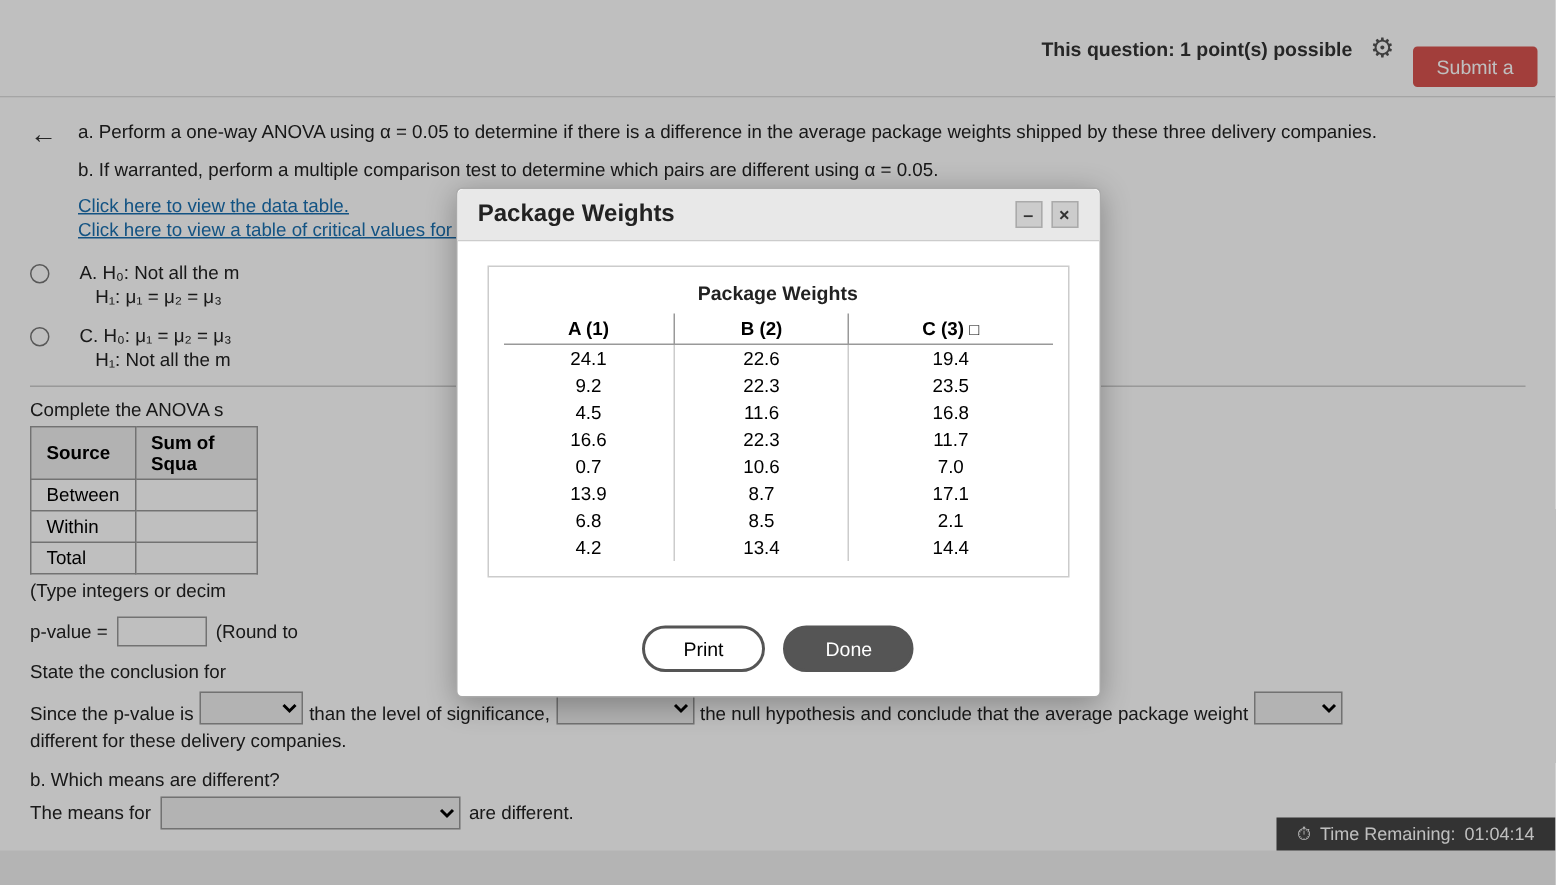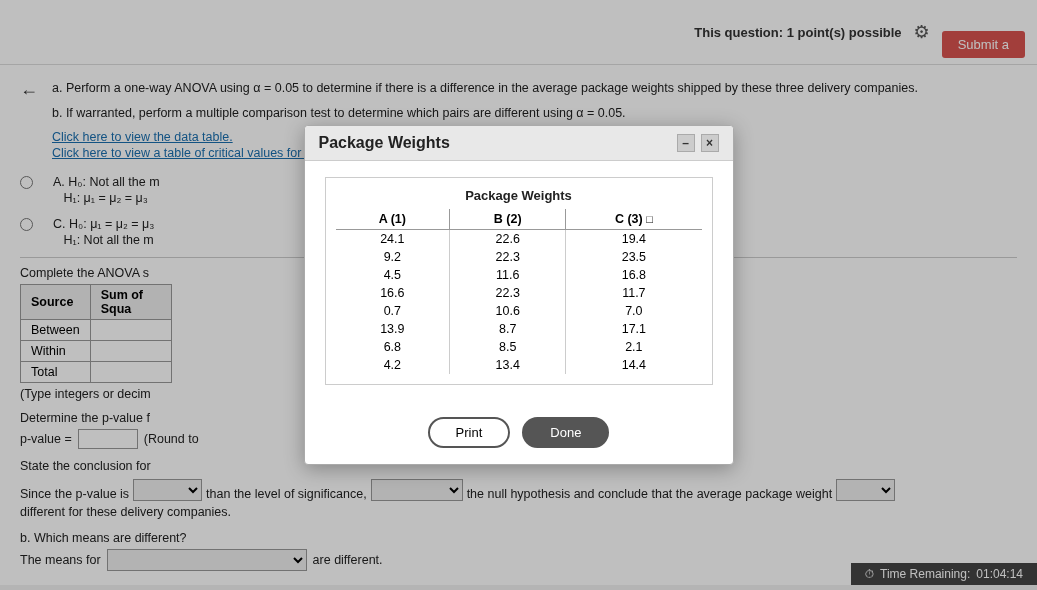--- a/index.html
+++ b/index.html
@@ -378,21 +378,20 @@
         <tr>
           <td>Total</td>
           <td><input type="text" style=""></td>
         </tr>
       </tbody>
     </table>
     <p class="anova-label" style="margin-top:4px;">(Type integers or decim</p>
   </div>
 
   <div class="pvalue-section">
-    <p>Determine the p-value f</p>
     <div style="display:flex; align-items:center; gap:6px; margin-top:4px;">
       <span>p-value =</span>
       <input type="text" class="pvalue-input" style="">
       <span>(Round to</span>
     </div>
   </div>
 
   <div class="conclusion-section">
     <p>State the conclusion for</p>
     <div class="since-row">

